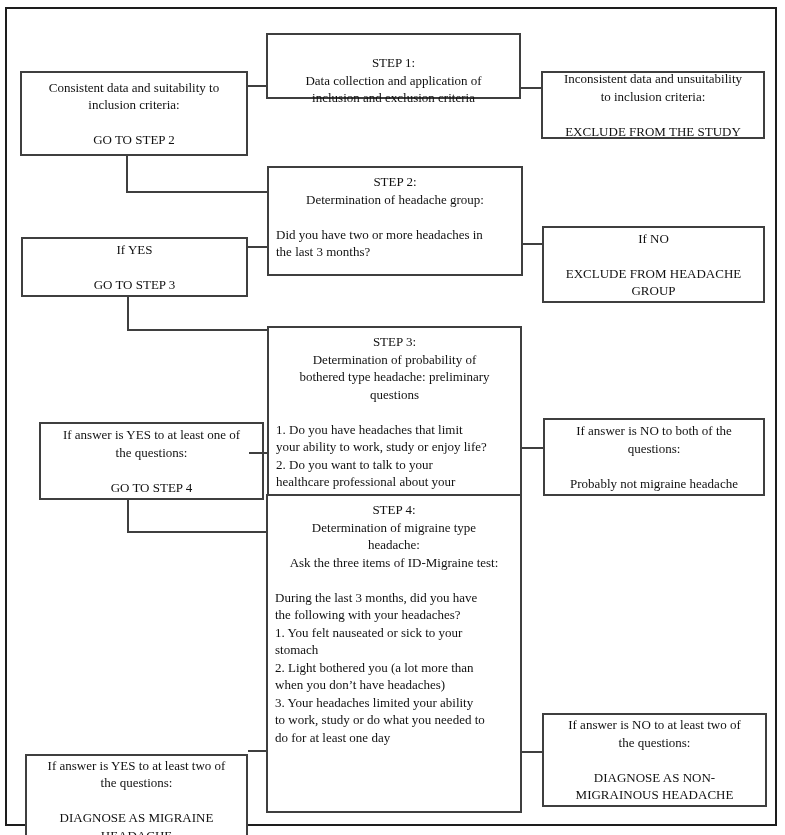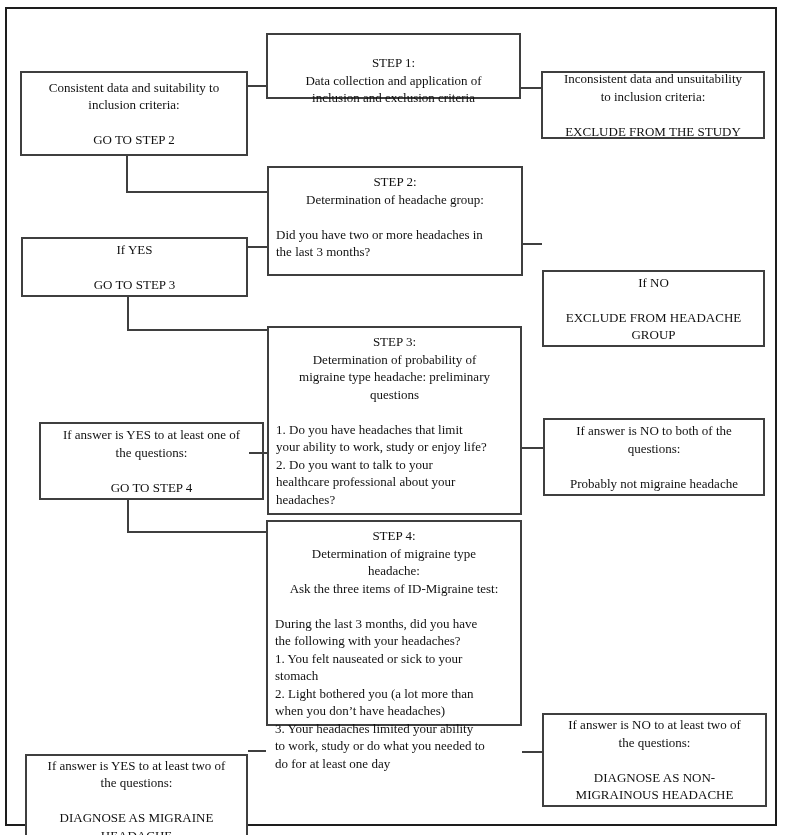--- a/index.html
+++ b/index.html
@@ -24,25 +24,25 @@
   .hdr{text-align:center;}
   .bdy{text-align:left;}
   .line{min-height:17.5px;}
   .conn{position:absolute;background:#3f3f3f;}
 
   #step1{left:266px;top:33px;width:255px;height:66px;padding-top:19px;font-family:Liberation Serif, serif;}
   #left1{left:20px;top:71px;width:228px;height:85px;}
   #right1{left:541px;top:71px;width:224px;height:68px;}
   #step2{left:267px;top:166px;width:256px;height:110px;}
   #left2{left:21px;top:237px;width:227px;height:60px;}
-  #right2{left:542px;top:226px;width:223px;height:77px;margin-top:44px;}
+  #right2{left:542px;top:226px;width:223px;height:77px;}
   #step3{left:267px;top:318px;width:255px;height:189px;margin-top:8px;}
   #left3{left:24px;top:422px;width:225px;height:78px;margin-left:15px;}
   #right3{left:543px;top:418px;width:222px;height:78px;}
-  #step4{left:266px;top:520px;width:256px;height:206px;}
+  #step4{left:266px;top:494px;width:256px;height:319px;}
   #left4{left:25px;top:714px;width:223px;height:93px;margin-top:40px;}
   #right4{left:542px;top:713px;width:225px;height:94px;}
 </style>
 </head>
 <body>
 
 <div class="canvas">
 
   <div class="frame"></div>
 
@@ -63,21 +63,21 @@
         <div class="line"></div>
         <div class="line">Did you have two or more headaches in</div>
         <div class="line">the last 3 months?</div>
       </div>
   </div>
 
   <div class="box step" id="step3">
     <div class="hdr">
         <div class="line">STEP 3:</div>
         <div class="line">Determination of probability of</div>
-        <div class="line">migraine type headache: preliminary</div>
+        <div class="line">bothered type headache: preliminary</div>
         <div class="line">questions</div>
       </div>
     <div class="bdy">
         <div class="line"></div>
         <div class="line">1. Do you have headaches that limit</div>
         <div class="line">your ability to work, study or enjoy life?</div>
         <div class="line">2. Do you want to talk to your</div>
         <div class="line">healthcare professional about your</div>
         <div class="line">headaches?</div>
       </div>

